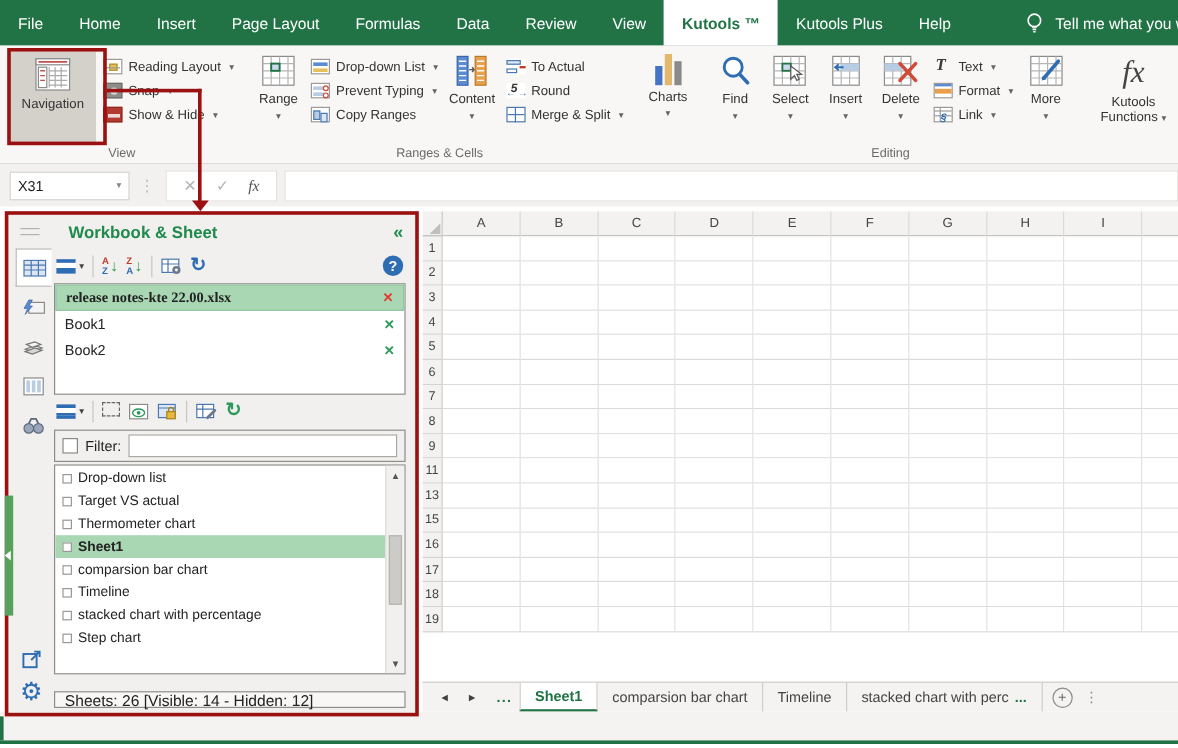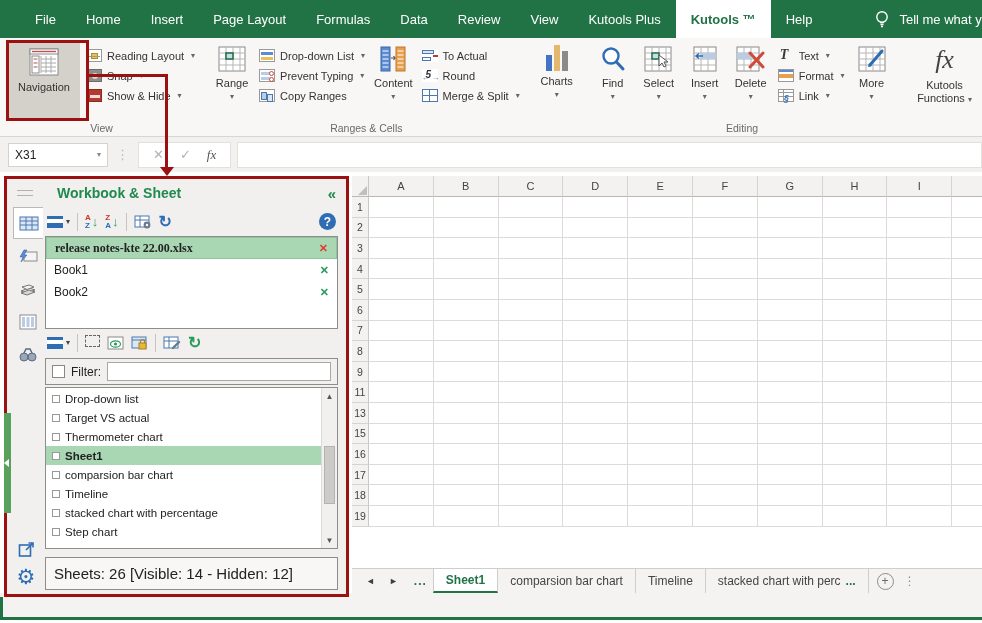--- a/index.html
+++ b/index.html
@@ -1,20 +1,20 @@
 <!DOCTYPE html>
 <html style="--green: #217346; --red: #9b1111; --selgreen: #a9d7b4; --ptgreen: #1f8a4c;"><head>
 <meta charset="utf-8">
 <style>
   * { box-sizing: border-box; margin:0; padding:0; }
   html,body { width:982px; height:623px; overflow:hidden; }
   body { font-family:"Liberation Sans", sans-serif; background:#fff; position:relative; font-size:12px; color:#333; }
 
   
-  .titlebar { position:absolute; top:0; left:0; right:0; height:38px; background:var(--green); display:flex; align-items:stretch; padding-left:20px;gap:35px; }
+  .titlebar { position:absolute; top:0; left:0; right:0; height:38px; background:var(--green); display:flex; align-items:stretch; padding-left:0;gap:35px; }
   .rtab { color:#fff; font-size:13px; display:flex; align-items:center; padding:0 15px; cursor:default; white-space:nowrap; }
   .rtab.active { background:#fff; color:var(--green); font-weight:bold; }
   .tellme { display:flex; align-items:center; color:#fff; font-size:13px; gap:9px; padding-left:12px; white-space:nowrap; }
 
   
   .ribbon { position:absolute; top:38px; left:0; right:0; height:99px; background:#f8f7f5; border-bottom:1px solid #d8d6d2; display:flex; }
   .rgroup { position:relative; display:flex; align-items:flex-start; padding:3px 4px 16px 4px; }
   .rgroup-label { position:absolute; bottom:2px; left:0; right:0; text-align:center; font-size:10.5px; color:#6a6a6a; white-space:nowrap; }
   .gsep { width:1px; background:#dddbd7; margin:4px 1px; }
   .bigbtn { display:flex; flex-direction:column; align-items:center; justify-content:flex-start; padding:4px 5px 0 5px; min-width:46px; cursor:default; }
@@ -92,21 +92,21 @@
 
   .shlist { background:#fff; border:1px solid #8f8d8a; margin-top:2px; flex:1; position:relative; overflow:hidden; }
   .shinner { position:absolute; left:0; top:1px; right:16px; }
   .shitem { height:19px; display:flex; align-items:center; padding:0 6px; gap:5px; font-size:11.5px; color:#222; white-space:nowrap; overflow:hidden; }
   .shitem .box { width:8px; height:8px; border:1px solid #9a9895; flex:none; background:#fff; }
   .shitem.sel { background:var(--selgreen); font-weight:bold; }
   .sbar { position:absolute; right:0; top:0; bottom:0; width:16px; background:#f1f0ee; border-left:1px solid #dddbd8; display:flex; flex-direction:column; }
   .sarr { height:16px; display:flex; align-items:center; justify-content:center; font-size:8px; color:#555; }
   .sthumb { margin:42px 2px 0 2px; height:58px; background:#cdcbc8; border:1px solid #b5b3b0; }
 
-  .pstatus { border:1px solid #8f8d8a; background:#f8f7f5; height:33px; margin-top:8px; display:flex; align-items:center; padding:0 8px; font-size:15px; color:#222; }
+  .pstatus { border:1px solid #8f8d8a; background:#f8f7f5; height:14px; margin-top:14px; display:flex; align-items:center; padding:0 8px; font-size:13px; color:#222; }
 
   
   .tabbar { position:absolute; left:352px; right:0; top:568px; height:25px; background:#f4f3f1; border-top:1px solid #d0cecb; display:flex; align-items:stretch; font-size:12px; }
   .tnav { display:flex; align-items:center; gap:14px; padding:0 10px 0 14px; color:#3f3f3f; font-size:9px; }
   .tdots { color:var(--green); font-weight:bold; letter-spacing:1px; display:flex; align-items:center; padding:0 6px; }
   .stab { display:flex; align-items:center; padding:0 12px; color:#444; border-right:1px solid #d0cecb; white-space:nowrap; }
   .stab.active { background:#fff; color:var(--green); font-weight:bold; border-bottom:2px solid var(--green); border-right:1px solid #d0cecb; border-left:1px solid #d0cecb; }
   .stab .tdots2 { color:var(--green); font-weight:bold; margin-left:5px; }
   .addsheet { width:17px; height:17px; border-radius:50%; border:1px solid #8e8c89; color:#6a6a6a; display:flex; align-items:center; justify-content:center; font-size:12px; align-self:center; margin-left:8px; }
   .vdots { color:#8e8c89; align-self:center; margin-left:10px; font-size:12px; }
@@ -128,22 +128,22 @@
 <div class="titlebar">
   <div id="rtabs" style="display:flex;">
       <div class="rtab">File</div>
       <div class="rtab">Home</div>
       <div class="rtab">Insert</div>
       <div class="rtab">Page Layout</div>
       <div class="rtab">Formulas</div>
       <div class="rtab">Data</div>
       <div class="rtab">Review</div>
       <div class="rtab">View</div>
+      <div class="rtab active">Kutools ™</div>
       <div class="rtab">Kutools Plus</div>
-      <div class="rtab active">Kutools ™</div>
       <div class="rtab">Help</div>
     </div>
   <div class="tellme">
     <svg width="16" height="18" viewBox="0 0 16 18">
       <circle cx="8" cy="7" r="5.2" fill="none" stroke="#fff" stroke-width="1.4"></circle>
       <path d="M6 12.5 h4 M6.5 14.5 h3 M7 16.5 h2" stroke="#fff" stroke-width="1.3" fill="none"></path>
     </svg>
     <span>Tell me what you want to do</span>
   </div>
 </div>

